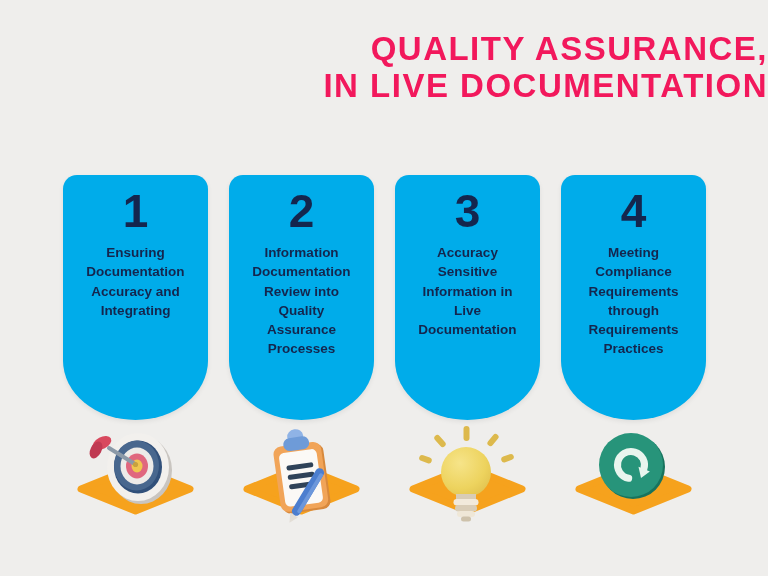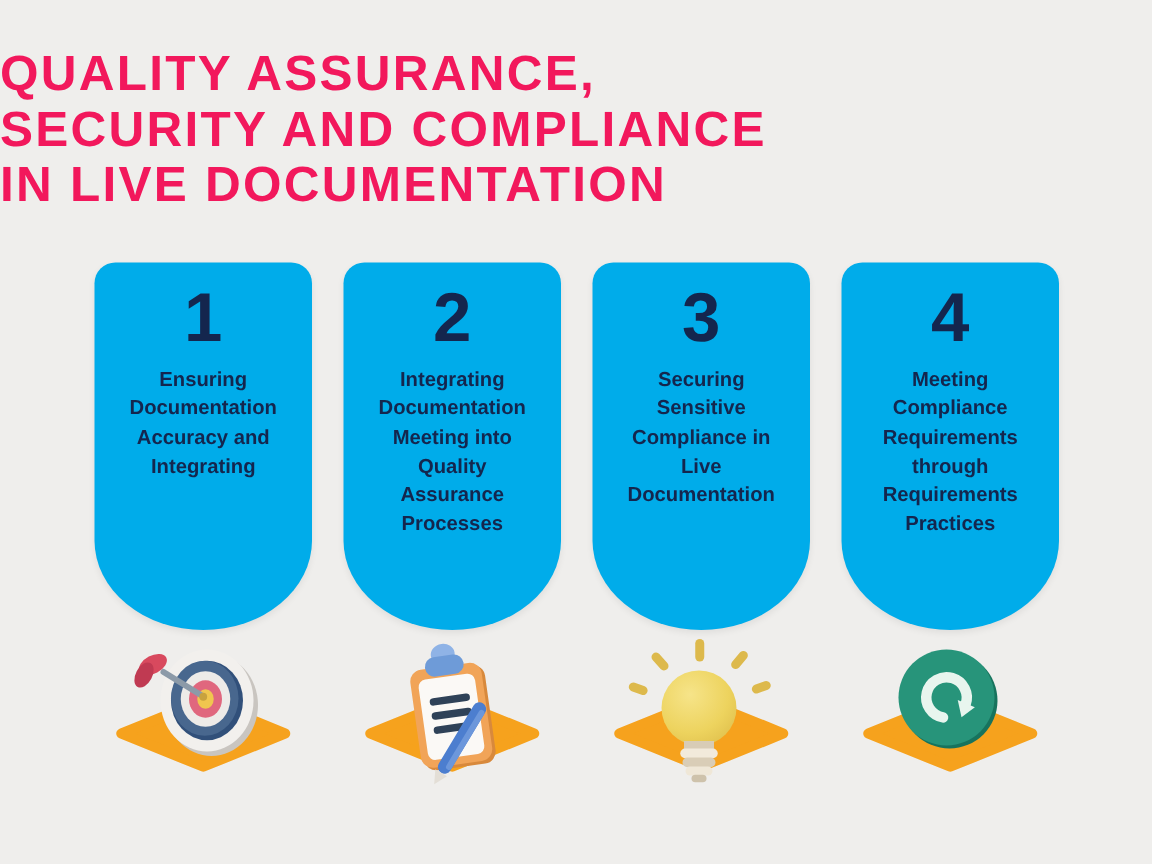--- a/index.html
+++ b/index.html
@@ -6,21 +6,21 @@
   body {
     width: 768px; height: 576px;
     background: #EFEEEC;
     position: relative;
     overflow: hidden;
     font-family: "Liberation Sans", sans-serif;
   }
   .title {
     position: absolute;
     top: 30px; left: 0; right: 0;
-    text-align: left;
+    text-align: right;
     color: #F2185C;
     font-weight: bold;
     font-size: 33px;
     line-height: 37px;
     letter-spacing: 1.5px;
   }
   .cards {
     position: absolute;
     left: 63px; top: 175px;
     display: flex;
@@ -54,36 +54,35 @@
     gap: 21px;
   }
   .icon-cell { width: 145px; height: 130px; }
   .icon-cell svg { display: block; }
 </style>
 </head>
 <body>
 
 <div class="title">
   <div>QUALITY ASSURANCE,</div>
-  <div>SECURITY AND COMPLIANCE</div>
   <div>IN LIVE DOCUMENTATION</div>
 </div>
 
 <div class="cards">
   <div class="card">
     <div class="num">1</div>
     <div class="label">Ensuring Documentation Accuracy and Integrating</div>
   </div>
   <div class="card">
     <div class="num">2</div>
-    <div class="label">Integrating Documentation Meeting into Quality Assurance Processes</div>
+    <div class="label">Information Documentation Review into Quality Assurance Processes</div>
   </div>
   <div class="card">
     <div class="num">3</div>
-    <div class="label">Securing Sensitive Compliance in Live Documentation</div>
+    <div class="label">Accuracy Sensitive Information in Live Documentation</div>
   </div>
   <div class="card">
     <div class="num">4</div>
     <div class="label">Meeting Compliance Requirements through Requirements Practices</div>
   </div>
 </div>
 
 <div class="icons">
 
   <div class="icon-cell">

